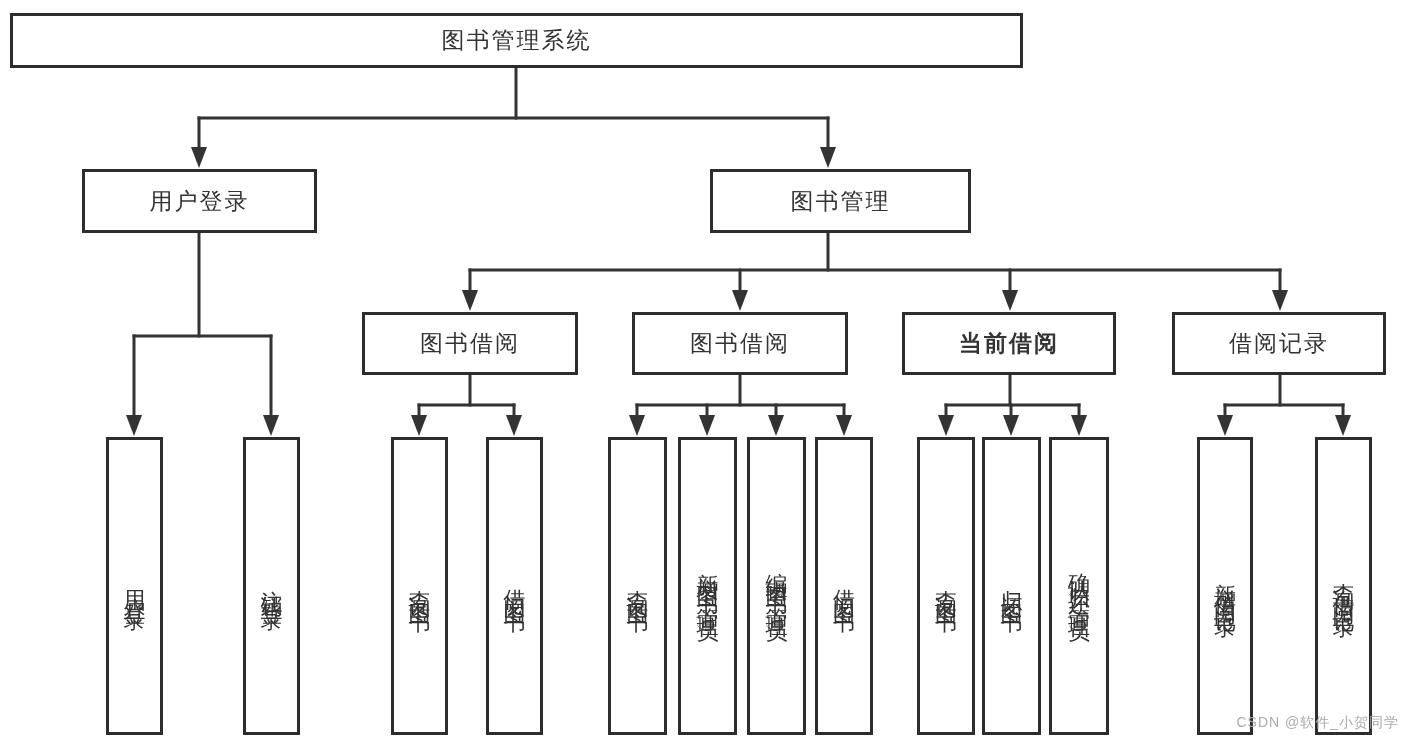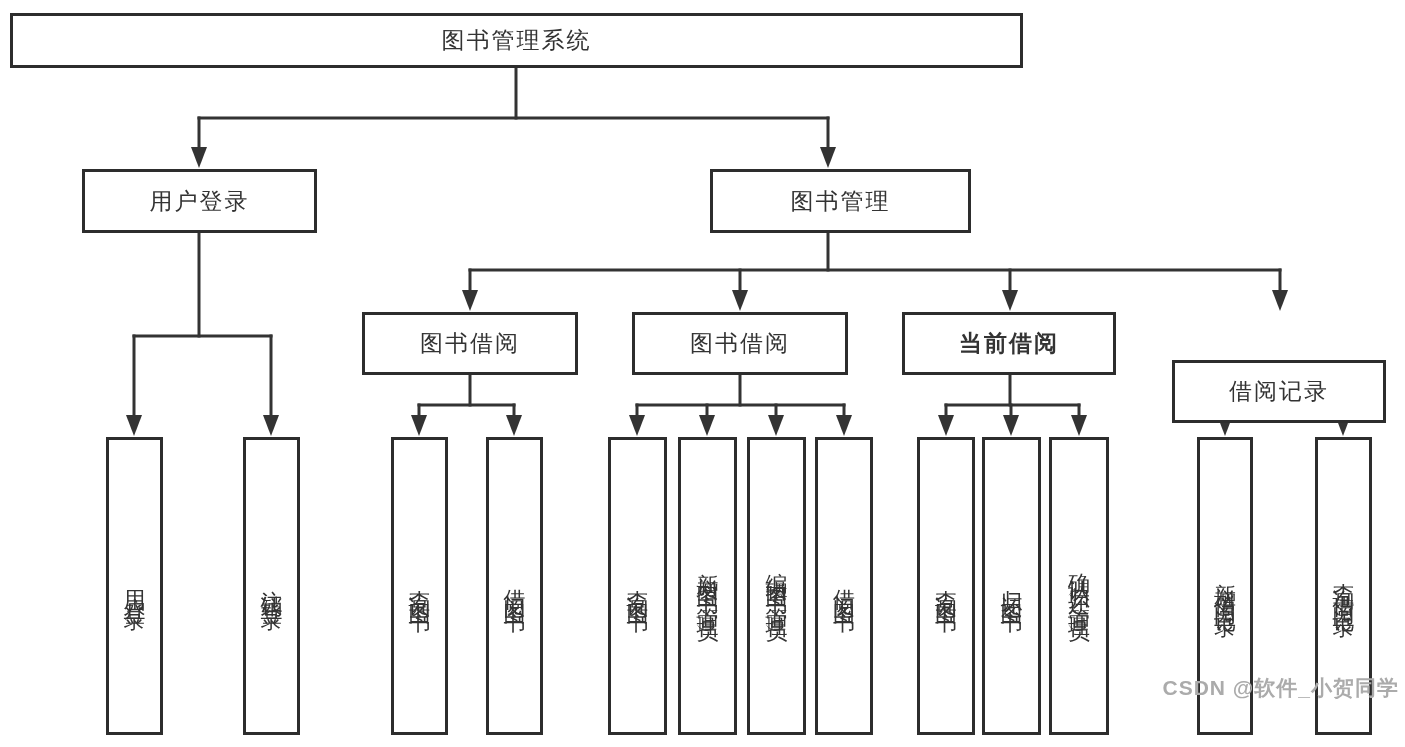--- a/index.html
+++ b/index.html
@@ -47,46 +47,45 @@
   }
   
   .n-root       { left: 10px;   top: 13px;  width: 1013px; height: 55px; }
   
   .n-login      { left: 82px;   top: 169px; width: 235px;  height: 64px; }
   .n-mgmt       { left: 710px;  top: 169px; width: 261px;  height: 64px; }
   
   .n-rec        { left: 362px;  top: 312px; width: 216px;  height: 63px; }
   .n-borrow     { left: 632px;  top: 312px; width: 216px;  height: 63px; font-family: Liberation Mono, monospace; }
   .n-current    { left: 902px;  top: 312px; width: 214px;  height: 63px; font-weight: bold; }
-  .n-record     { left: 1172px; top: 312px; width: 214px;  height: 63px; margin-top: 48px; }
+  .n-record     { left: 1172px; top: 312px; width: 214px;  height: 63px; }
   
   .leaf { top: 437px; height: 298px; }
   .n-l-login    { left: 106px;  width: 57px; }
   .n-l-logout   { left: 243px;  width: 57px; }
   .n-rec-q      { left: 391px;  width: 57px; }
   .n-rec-b      { left: 486px;  width: 57px; }
   .n-bor-q      { left: 608px;  width: 59px; }
   .n-bor-add    { left: 678px;  width: 59px; }
   .n-bor-edit   { left: 747px;  width: 59px; }
   .n-bor-b      { left: 815px;  width: 58px; }
   .n-cur-q      { left: 917px;  width: 58px; }
   .n-cur-ret    { left: 982px;  width: 59px; }
   .n-cur-conf   { left: 1049px; width: 60px; }
   .n-rr-add     { left: 1197px; width: 56px; }
   .n-rr-q       { left: 1315px; width: 57px; }
   #watermark {
     position: absolute;
     right: 6px;
-    top: 674px;
+    top: 714px;
     z-index: 3;
-    font-size: 21px;
+    font-size: 14px;
     color: #ababab;
     letter-spacing: 1px;
     white-space: nowrap;
-    font-weight: bold;
   }
   line    { stroke: #333333; stroke-width: 3px; stroke-linecap: square; }
   polygon { fill: #333333; stroke: none; }
 </style>
 </head>
 <body>
 
 <div id="canvas">
 
   <svg id="connectors" viewBox="0 0 1405 747" xmlns="http://www.w3.org/2000/svg">

